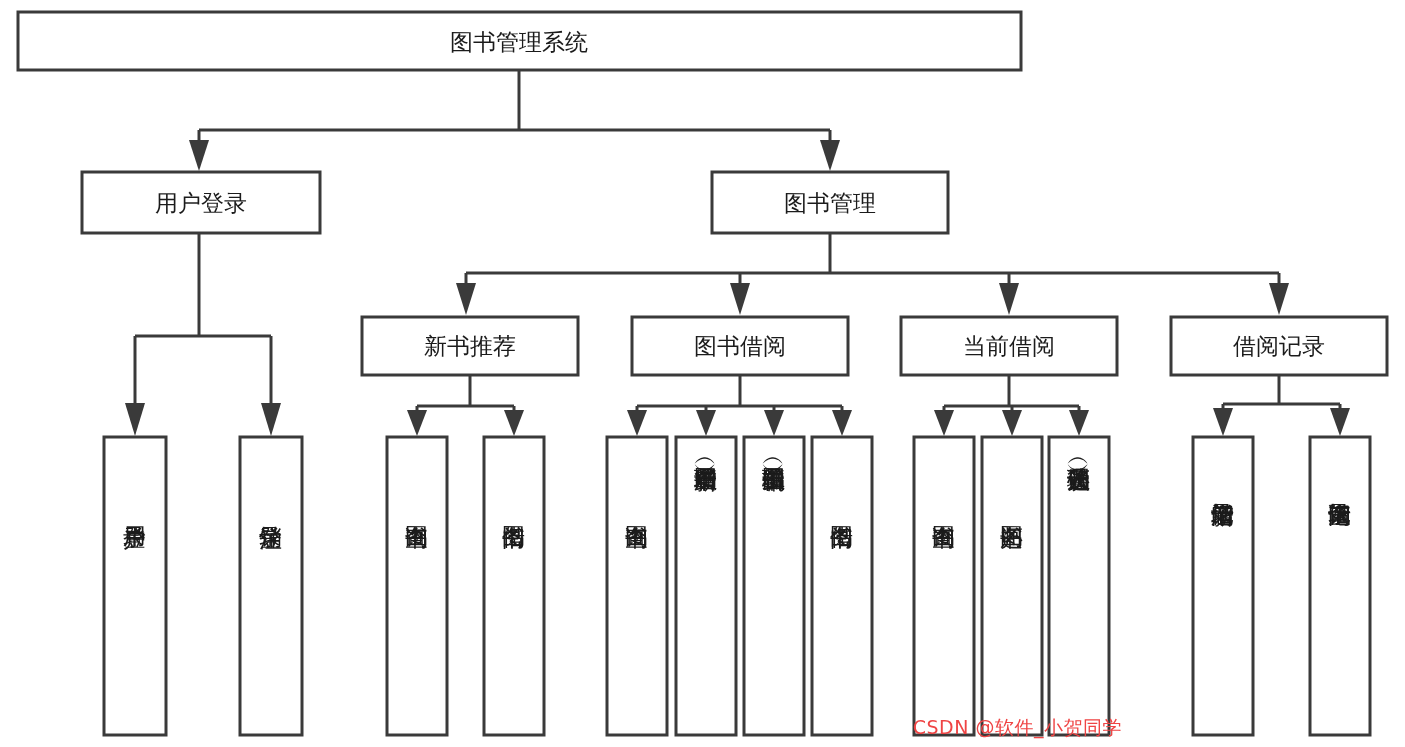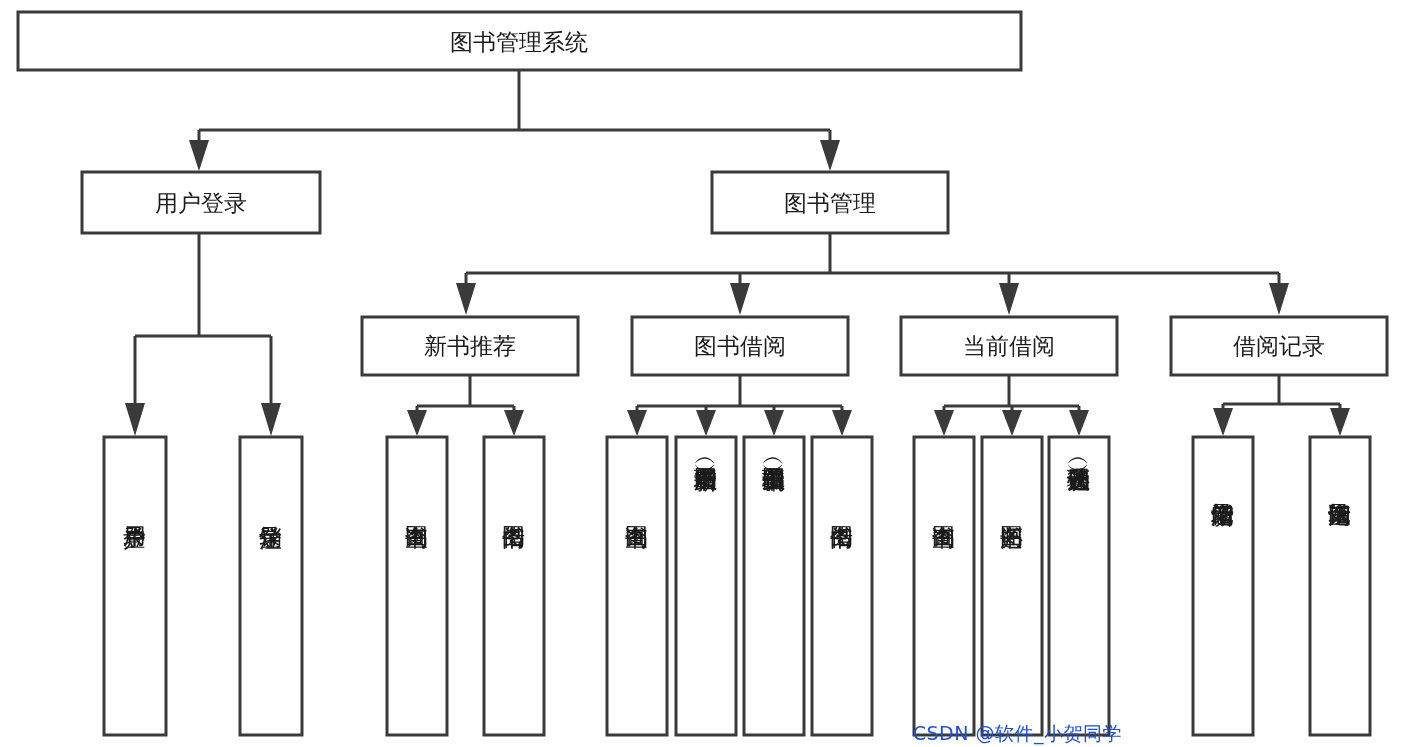--- a/index.html
+++ b/index.html
@@ -52,24 +52,24 @@
   }
   .node-label-vertical {
     fill: #1b1b1b;
     font-family: "DejaVu Sans", "Liberation Sans", sans-serif;
     font-size: 23px;
     text-anchor: middle;
   }
   .watermark-text {
     position: absolute;
     right: 8px;
-    bottom: 0;
+    bottom: 6px;
     font-family: "DejaVu Sans", "Liberation Sans", sans-serif;
     font-size: 19px;
-    color: #1d4ed8;
+    color: #ef4444;
     white-space: nowrap;
     letter-spacing: 0.5px;
     pointer-events: none;
     user-select: none;
   }
 </style>
 </head>
 <body>
 
 <div id="diagram-root">

